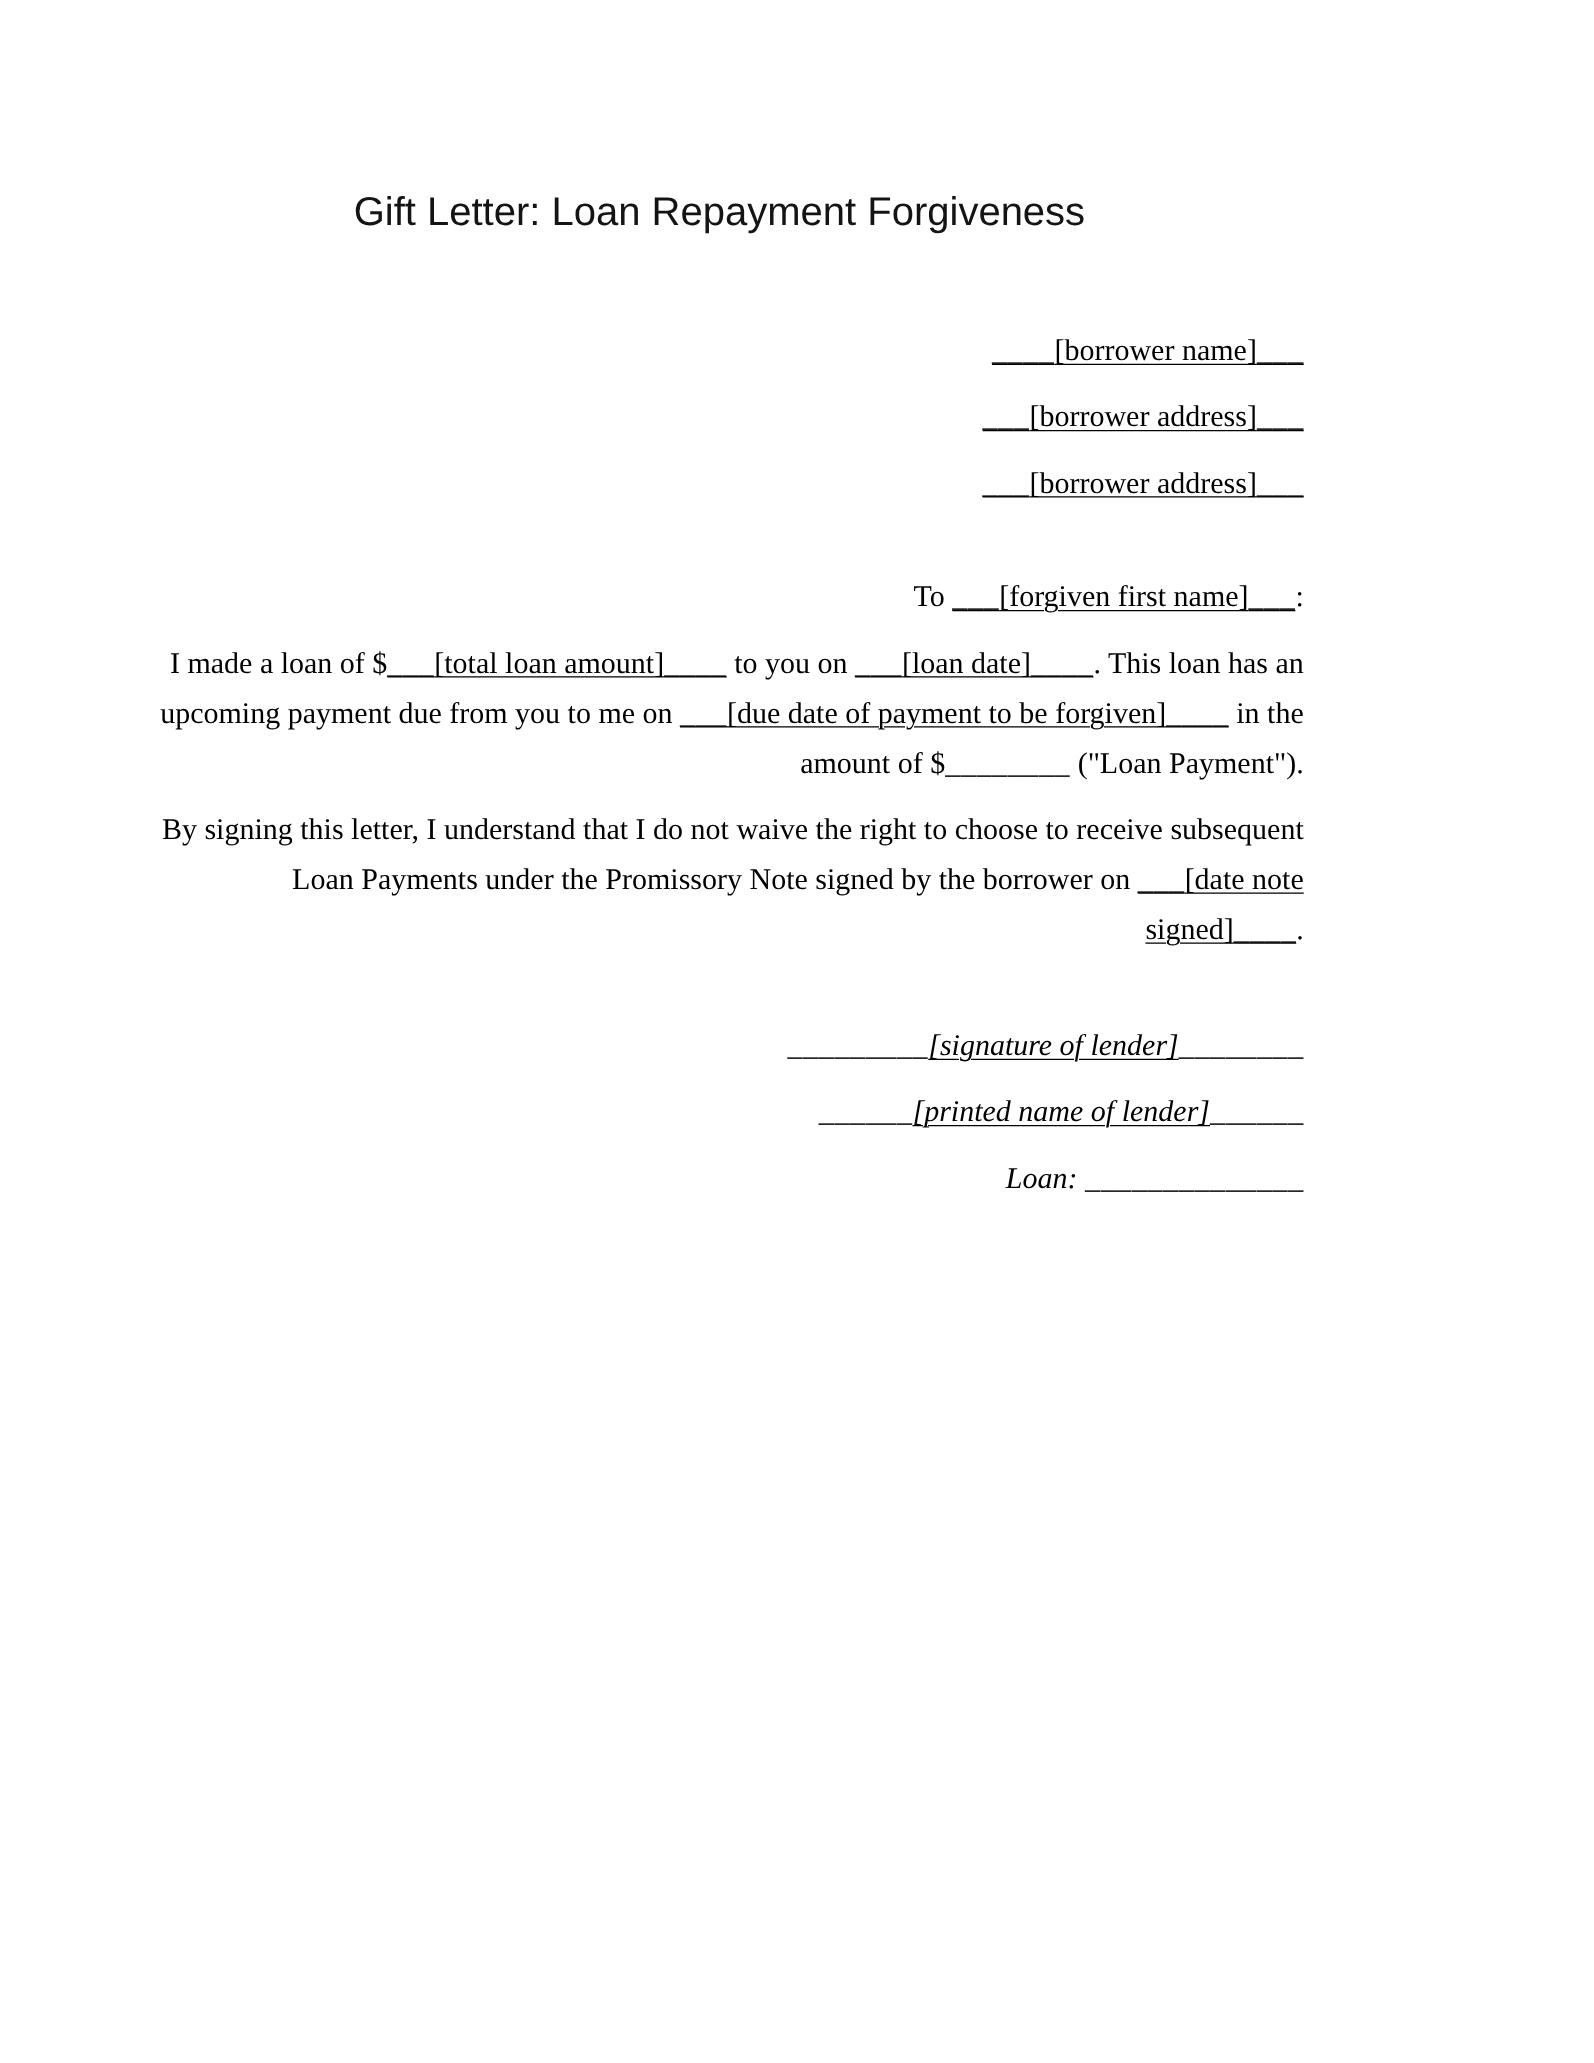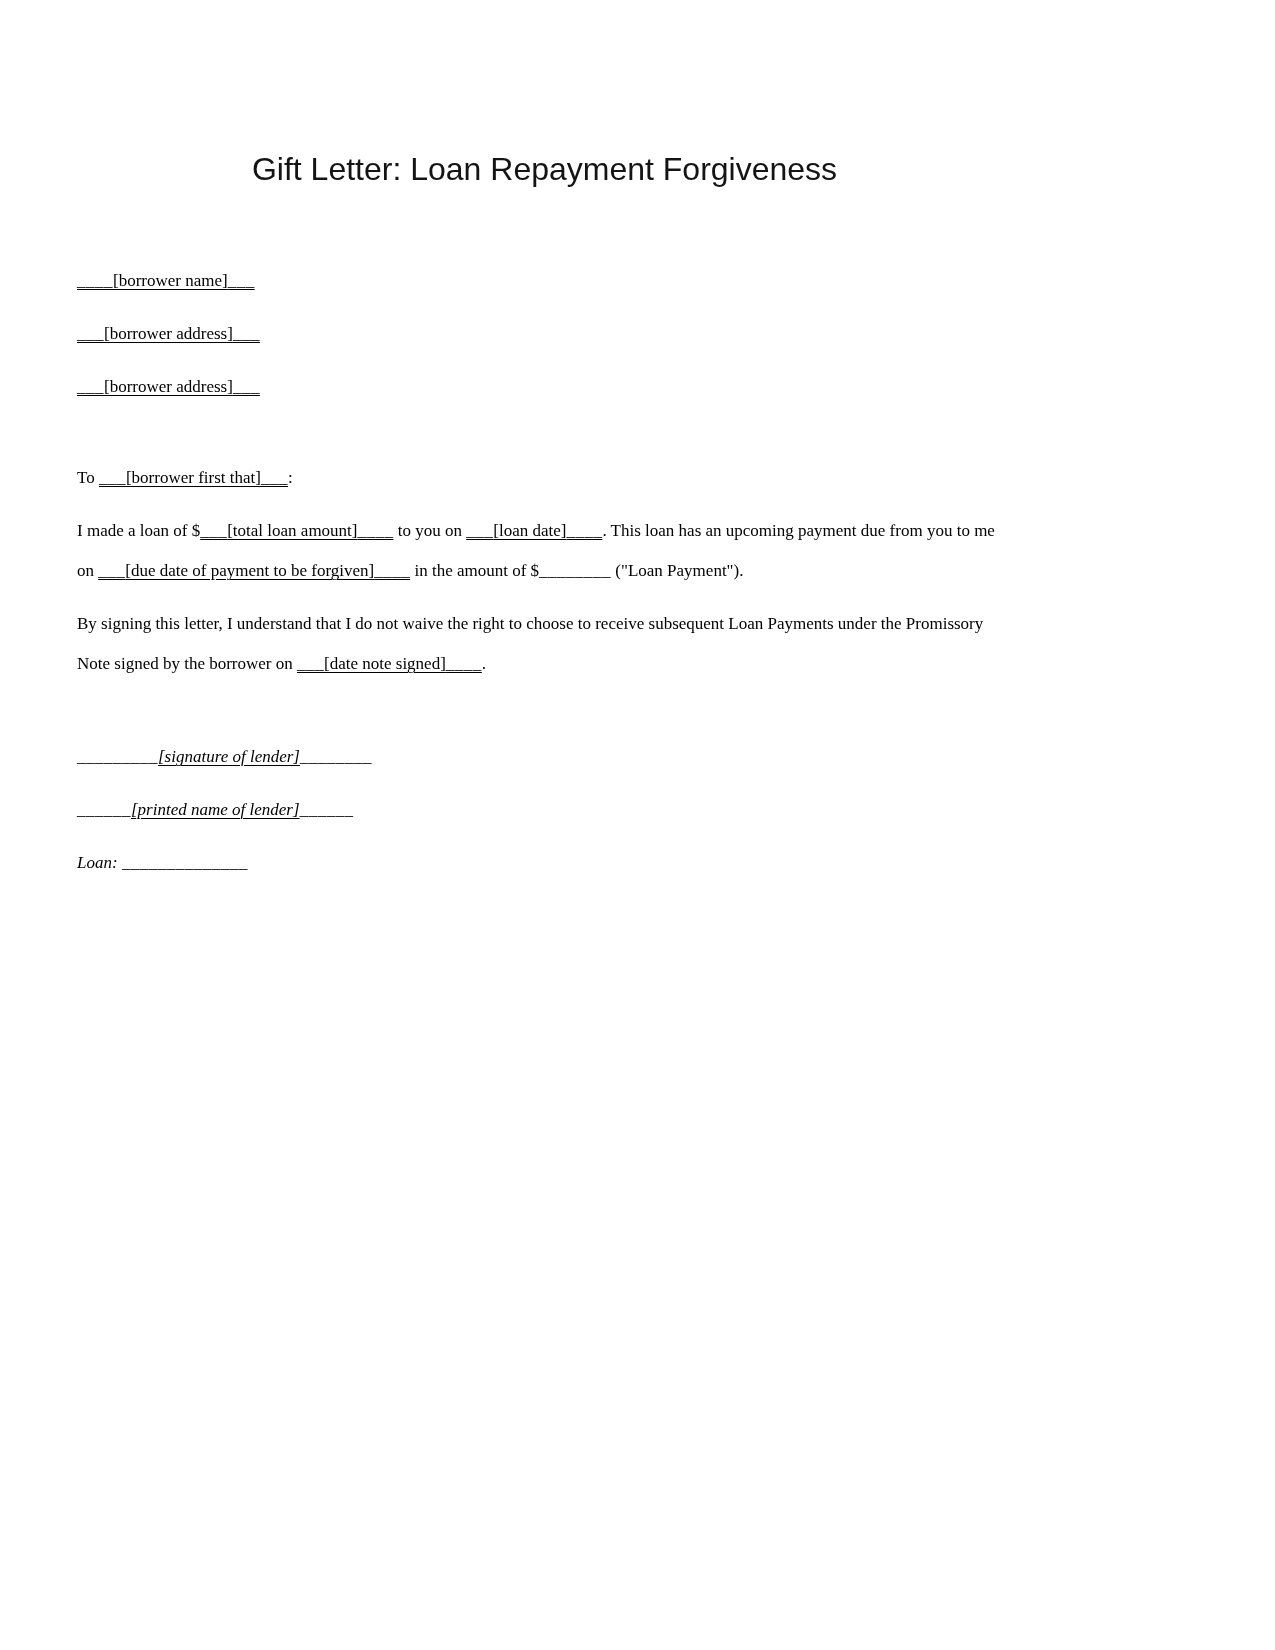--- a/index.html
+++ b/index.html
@@ -3,38 +3,39 @@
 <meta charset="utf-8">
 <style>
   * { margin: 0; padding: 0; box-sizing: border-box; }
   html, body { background: #ffffff; }
   .page {
     width: 1275px;
     height: 1650px;
     background: #ffffff;
     color: #000000;
     font-family: "Liberation Serif", serif;
-    padding: 150px 145px 0 77px;
+    padding: 150px 145px 0 108px;
     overflow: hidden;
     position: relative;
   }
   .doc-title {
     font-family: "Liberation Sans", sans-serif;
     font-size: 32px;
     font-weight: 400;
     color: #141414;
     text-align: center;
     width: 935px;
     line-height: 38px;
     margin-bottom: 73px;
   }
   .content {
     width: 935px;
-    font-size: 17px;
+    font-size: 24px;
     line-height: 40px;
+    text-align: right;
   }
   .content p { margin: 0 0 13px 0; }
   .u {
     text-decoration: underline;
     text-underline-offset: 3px;
     text-decoration-thickness: 1.3px;
   }
   .blank { letter-spacing: 0.5px; }
   .address-block { margin-bottom: 51px; }
   .sig-block { margin-top: 53px; font-style: italic; }
@@ -47,21 +48,21 @@
   <h1 class="doc-title">Gift Letter: Loan Repayment Forgiveness</h1>
 
   <div class="content">
 
     <div class="address-block">
       <p><span class="u blank">____</span><span class="u">[borrower name]</span><span class="u blank">___</span></p>
       <p><span class="u blank">___</span><span class="u">[borrower address]</span><span class="u blank">___</span></p>
       <p><span class="u blank">___</span><span class="u">[borrower address]</span><span class="u blank">___</span></p>
     </div>
 
-    <p><span>To </span><span class="u blank">___</span><span class="u">[borrower first that]</span><span class="u blank">___</span><span>:</span></p>
+    <p><span>To </span><span class="u blank">___</span><span class="u">[forgiven first name]</span><span class="u blank">___</span><span>:</span></p>
 
     <p><span>I made a loan of $</span><span class="u blank">___</span><span class="u">[total loan amount]</span><span class="u blank">____</span><span> to you on </span><span class="u blank">___</span><span class="u">[loan date]</span><span class="u blank">____</span><span>. This loan has an upcoming payment due from you to me on </span><span class="u blank">___</span><span class="u">[due date of payment to be forgiven]</span><span class="u blank">____</span><span> in the amount of $</span><span class="blank">________</span><span> ("Loan Payment").</span></p>
 
 
     <p><span>By signing this letter, I understand that I do not waive the right to choose to receive subsequent Loan Payments under the Promissory Note signed by the borrower on </span><span class="u blank">___</span><span class="u">[date note signed]</span><span class="u blank">____</span><span>.</span></p>
 
     <div class="sig-block">
       <p><span class="blank">_________</span><span class="u">[signature of lender]</span><span class="blank">________</span></p>
       <p><span class="blank">______</span><span class="u">[printed name of lender]</span><span class="blank">______</span></p>
       <p><span>Loan: </span><span class="blank">______________</span></p>

